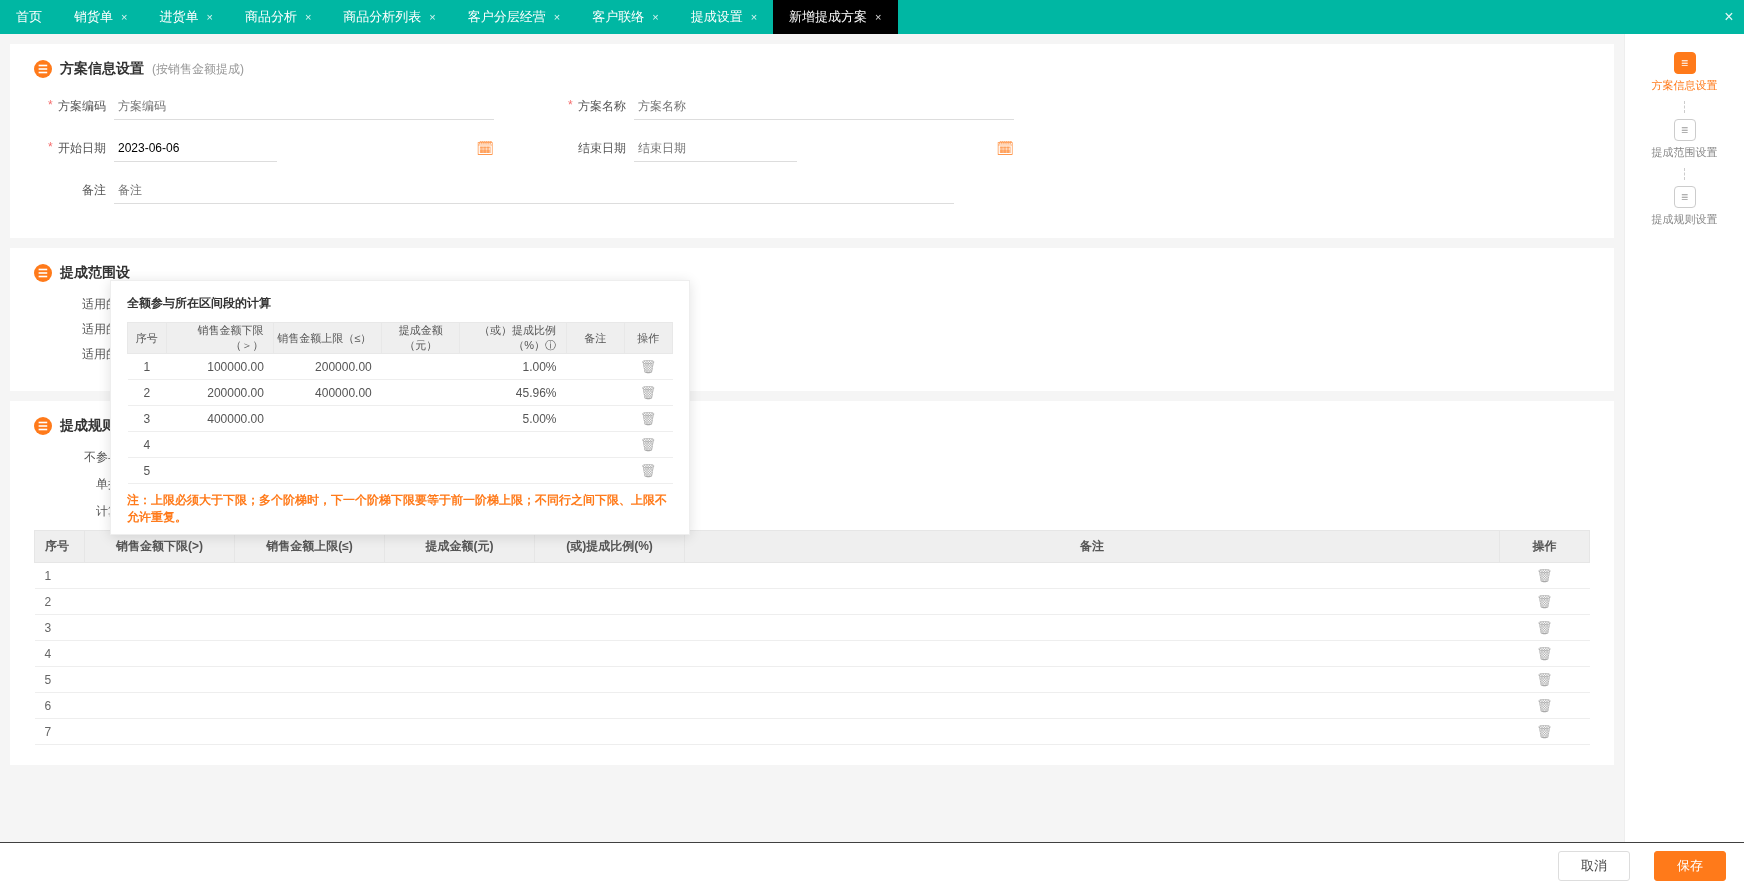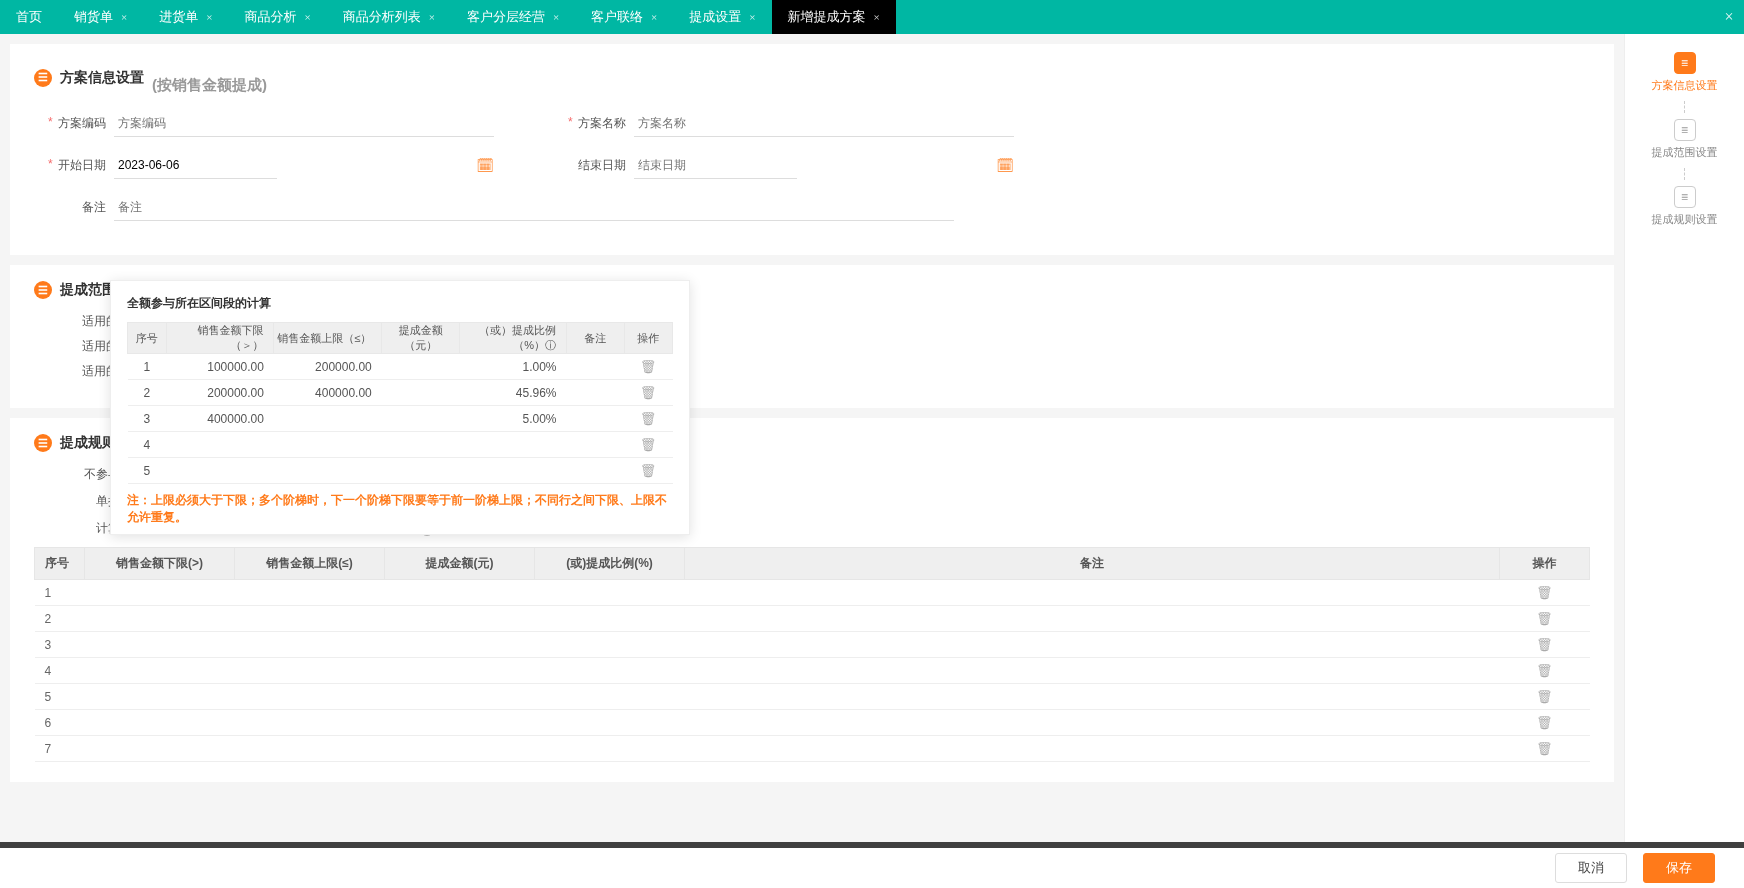--- a/index.html
+++ b/index.html
@@ -14,21 +14,20 @@
     position: relative;
   }
   
   .tab-bar {
     background: #00b7a3;
     height: 34px;
     display: flex;
     align-items: stretch;
     color: #fff;
     position: relative;
-    font-family: Liberation Serif, serif;
   }
   .tab-item {
     padding: 0 16px;
     display: flex;
     align-items: center;
     gap: 6px;
     font-size: 13px;
     cursor: pointer;
     white-space: nowrap;
   }
@@ -77,24 +76,23 @@
   }
   .panel-head {
     display: flex;
     align-items: center;
     gap: 8px;
     font-size: 14px;
     font-weight: 600;
     margin-bottom: 14px;
   }
   .panel-head .sub {
-    font-weight: 700;
+    font-weight: 400;
     color: #999;
-    font-size: 15px;
-    margin-top: 16px;
+    font-size: 12px;
   }
   .sec-icon {
     width: 18px; height: 18px;
     border-radius: 50%;
     background: #ff7a1a;
     color: #fff;
     display: inline-flex;
     align-items: center;
     justify-content: center;
     font-size: 11px;
@@ -257,26 +255,26 @@
   .sn-line {
     width:1px; height:12px; border-left:1px dashed #ccc;
     margin: 2px 0 6px 0;
   }
   
   .footer-bar {
     position: absolute;
     bottom: 0; left:0; right:0;
     height:46px;
     background:#fff;
-    border-top:6px solid #404040;
+    border-top:1px solid #404040;
     display:flex;
     justify-content:flex-end;
     align-items:center;
-    padding-right:29px;
-    gap:16px;
+    padding-right:18px;
+    gap:24px;
   }
   .btn {
     height:30px; padding:0 22px; border-radius:3px;
     border:1px solid #ddd; background:#fff; cursor:pointer;
     font-size:13px; color:#444;
   }
   .btn.primary { background:#ff7a1a; border-color:#ff7a1a; color:#fff; }
 </style>
 </head>
 <body>

